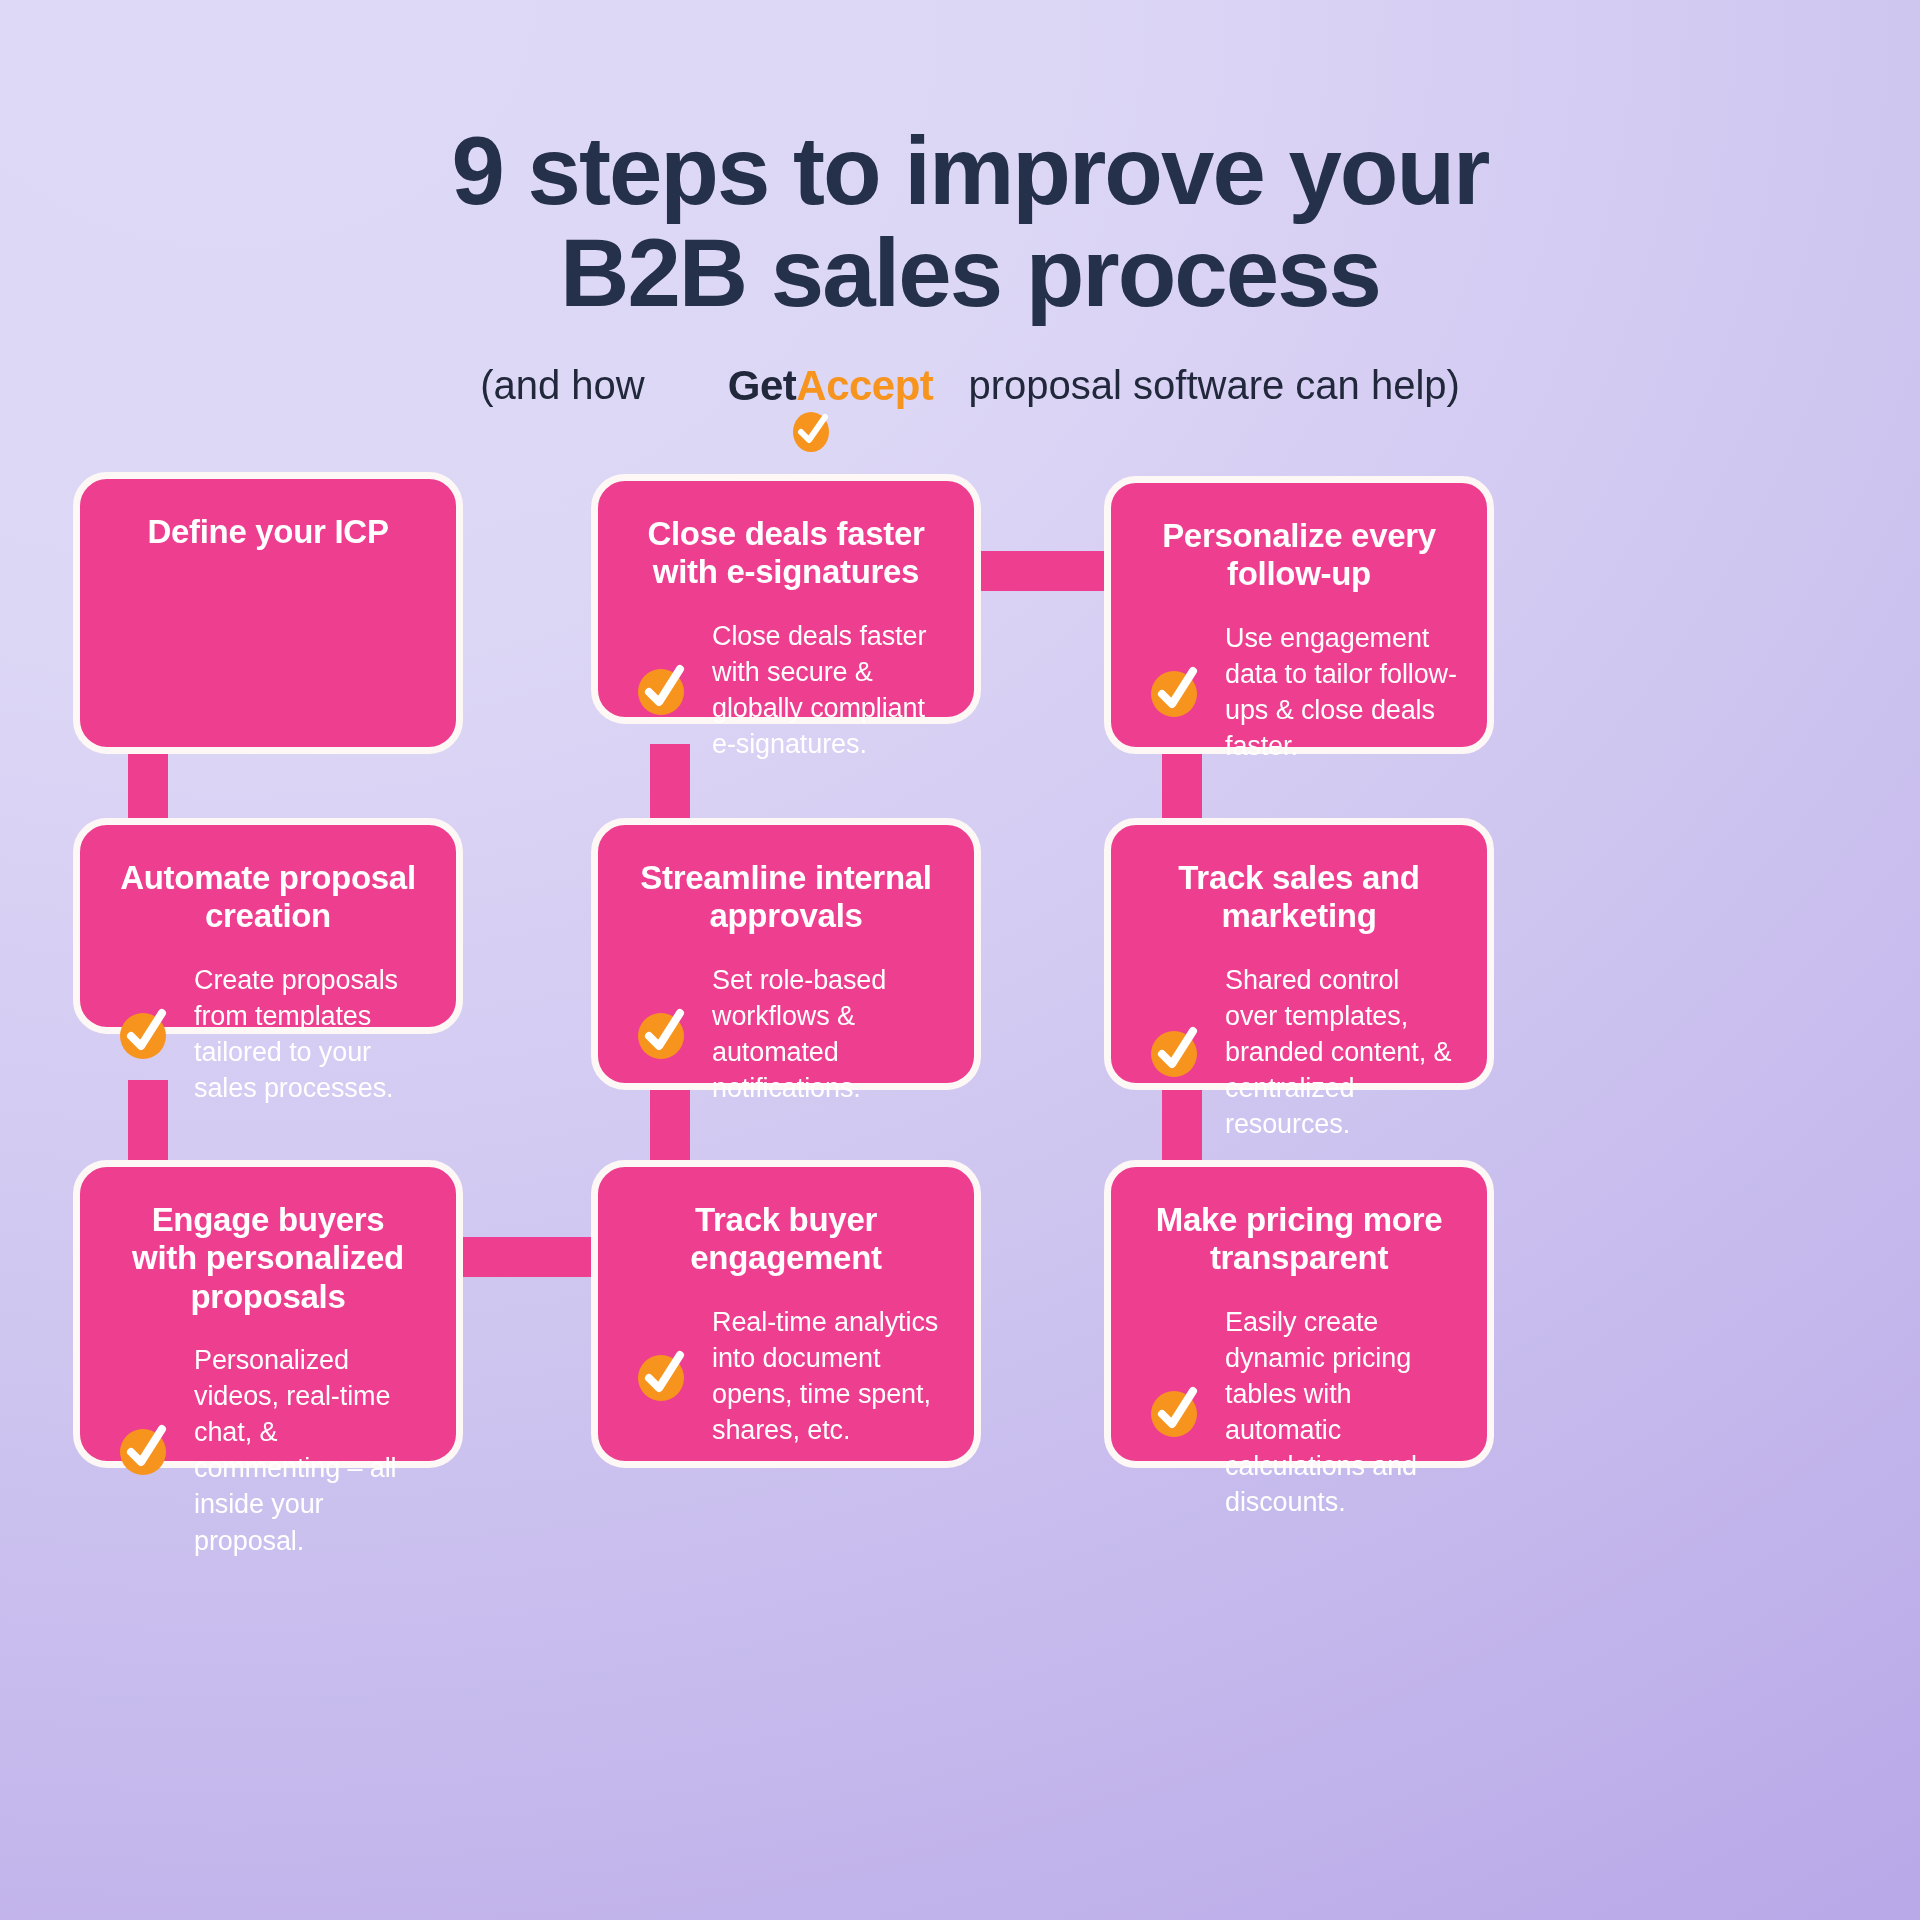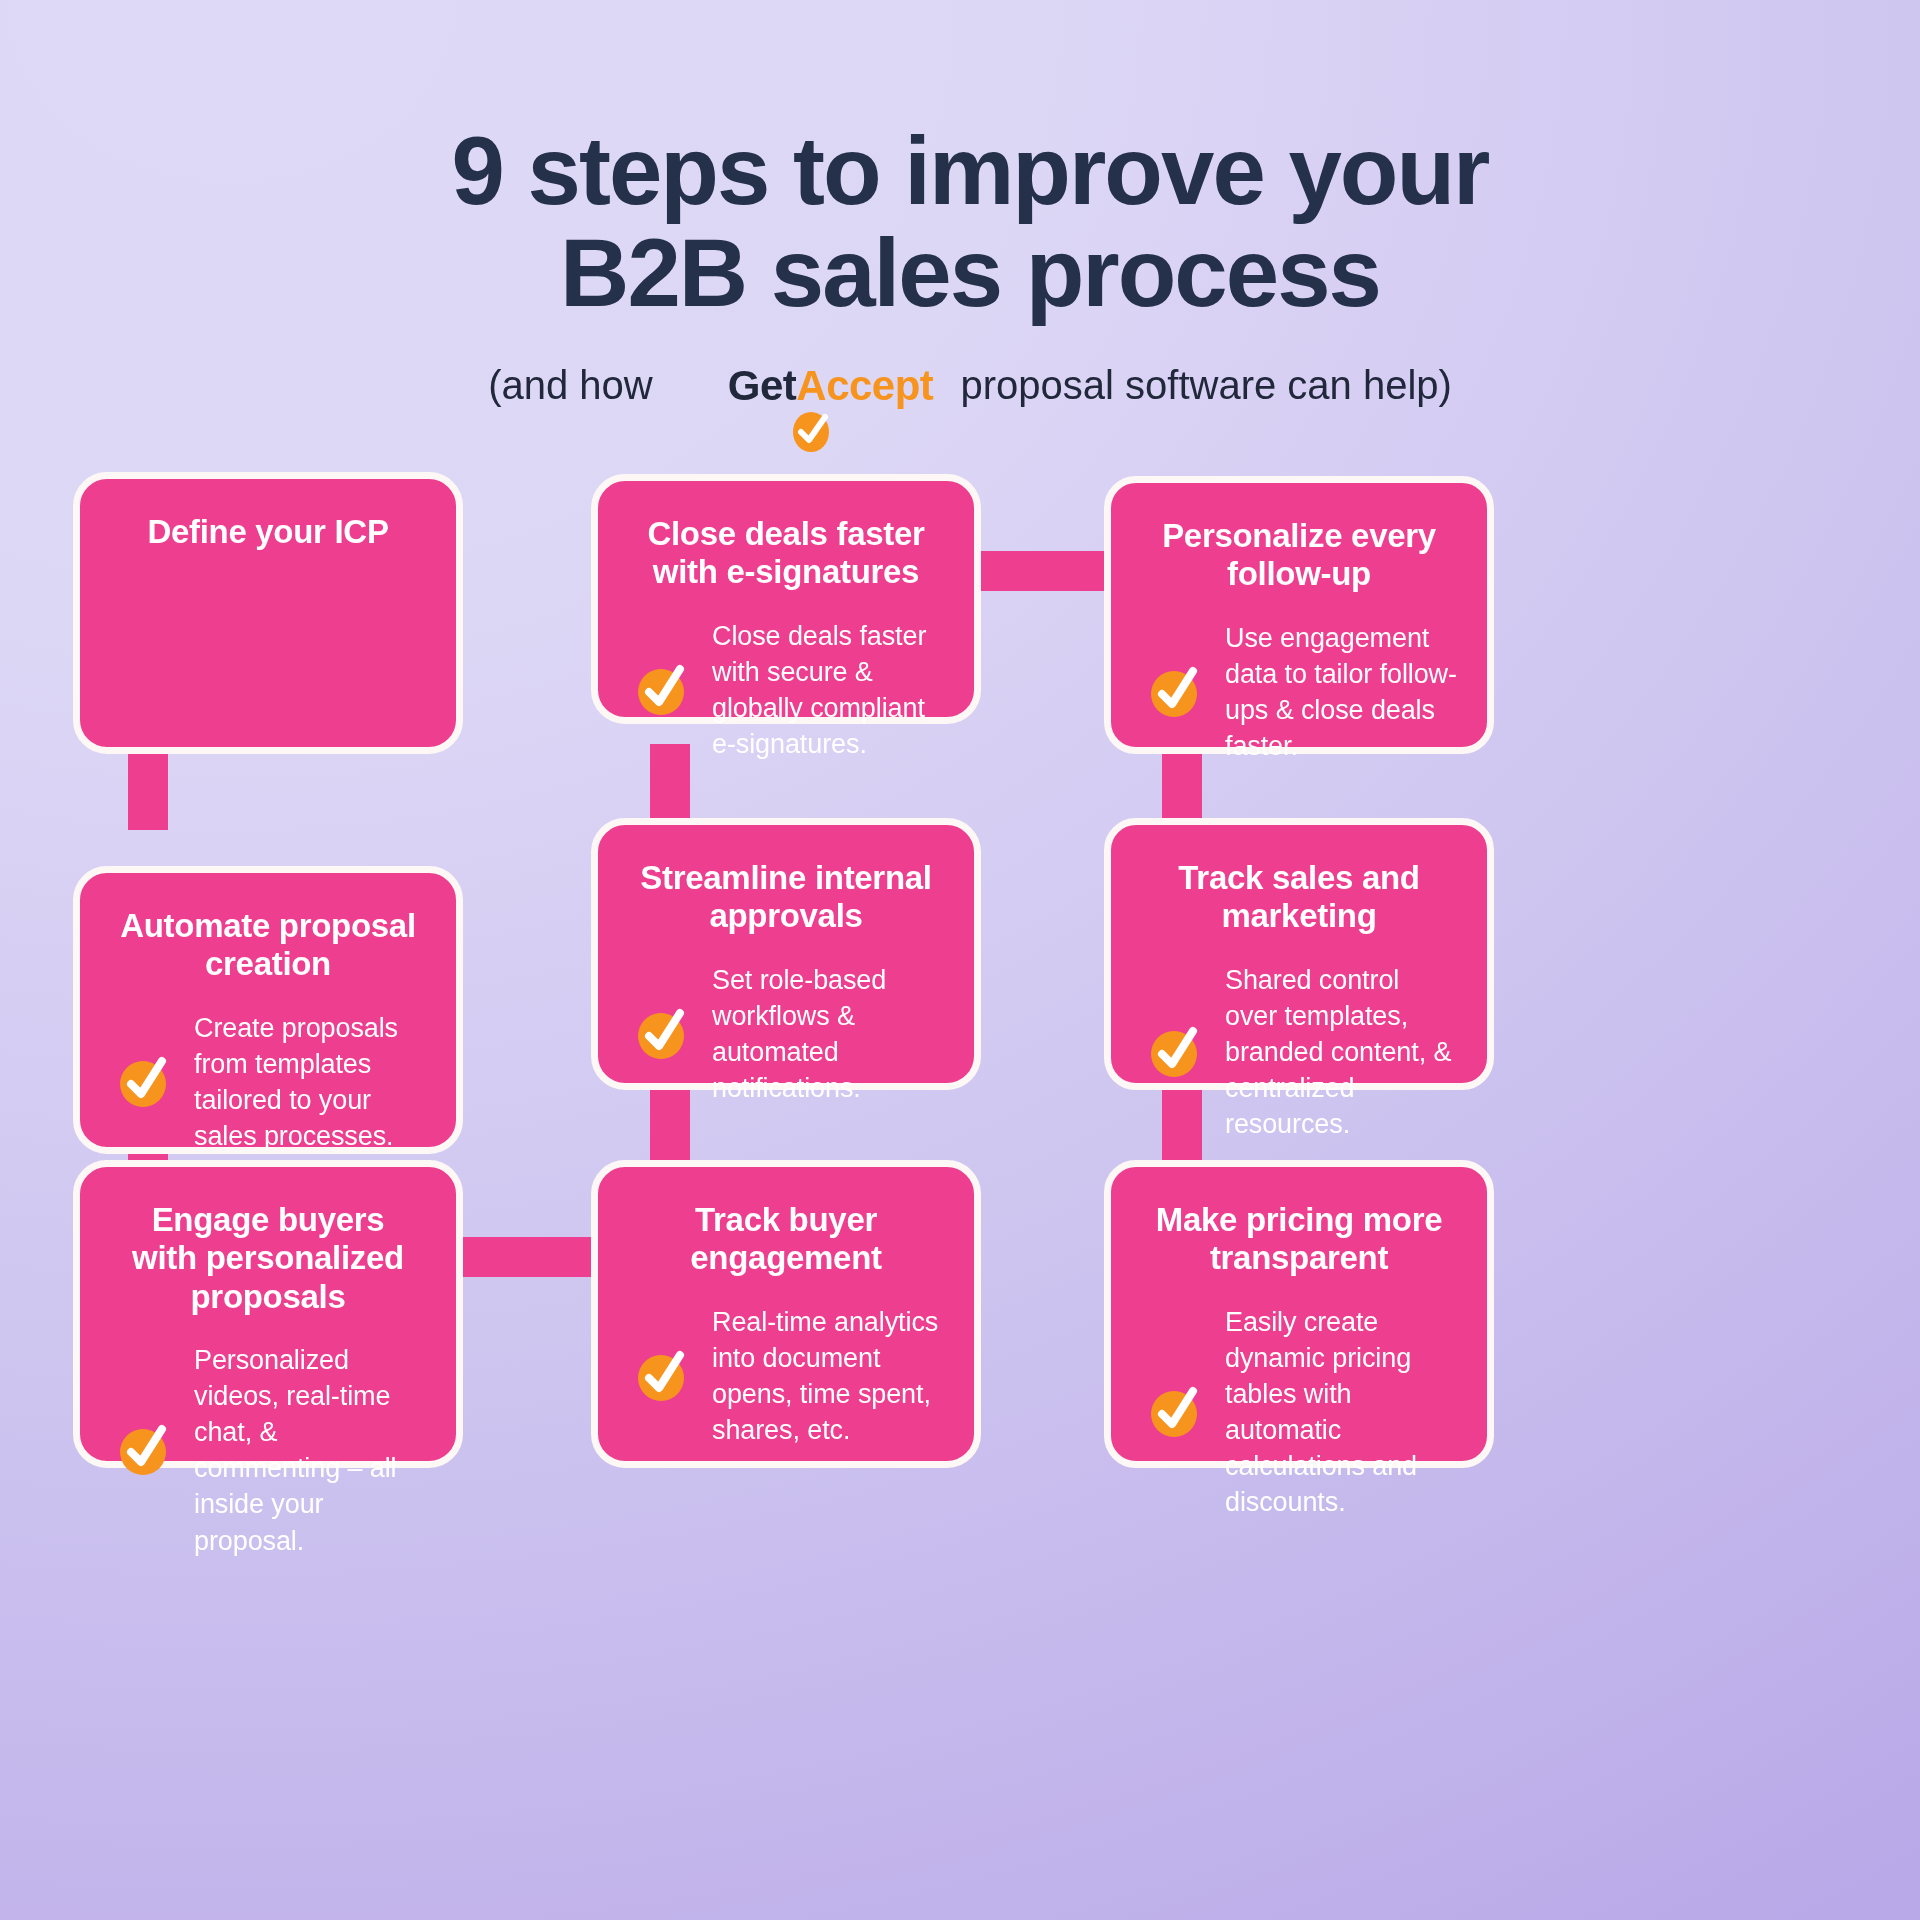--- a/index.html
+++ b/index.html
@@ -27,21 +27,21 @@
   }
   .title .tline { display: block; }
   .subtitle {
     margin-top: 38px;
     font-size: 40px;
     font-weight: 400;
     color: #22283b;
     display: flex;
     align-items: center;
     justify-content: center;
-    gap: 0px;
+    gap: 8px;
     white-space: pre;
   }
   .ga-logo { display: inline-flex; align-items: center; margin: 0 16px 0 14px; }
   .ga-mark {
     width: 46px; height: 46px;
     position: relative;
     display: inline-block;
     margin-right: 4px;
   }
   .ga-word { font-size: 42px; font-weight: 700; letter-spacing: -0.5px; }
@@ -156,21 +156,21 @@
         <span class="check-icon">
           <svg width="58" height="58" viewBox="0 0 58 58" aria-hidden="true">
             <circle cx="27" cy="31" r="23" fill="#f7941d"></circle>
             <path d="M15 31 L25 41 L46 8" stroke="#ffffff" stroke-width="8" stroke-linecap="round" stroke-linejoin="round" fill="none"></path>
           </svg>
         </span>
         <span class="card-text">Use engagement data to tailor follow-ups &amp; close deals faster.</span>
       </div>
     </div>
 
-    <div class="card c1" style="top:818px; height:288px;margin-top:48px;">
+    <div class="card c1" style="top:818px; height:216px;">
       <div class="card-title">Automate proposal creation</div>
       <div class="card-body">
         <span class="check-icon">
           <svg width="58" height="58" viewBox="0 0 58 58" aria-hidden="true">
             <circle cx="27" cy="31" r="23" fill="#f7941d"></circle>
             <path d="M15 31 L25 41 L46 8" stroke="#ffffff" stroke-width="8" stroke-linecap="round" stroke-linejoin="round" fill="none"></path>
           </svg>
         </span>
         <span class="card-text">Create proposals from templates tailored to your sales processes.</span>
       </div>

